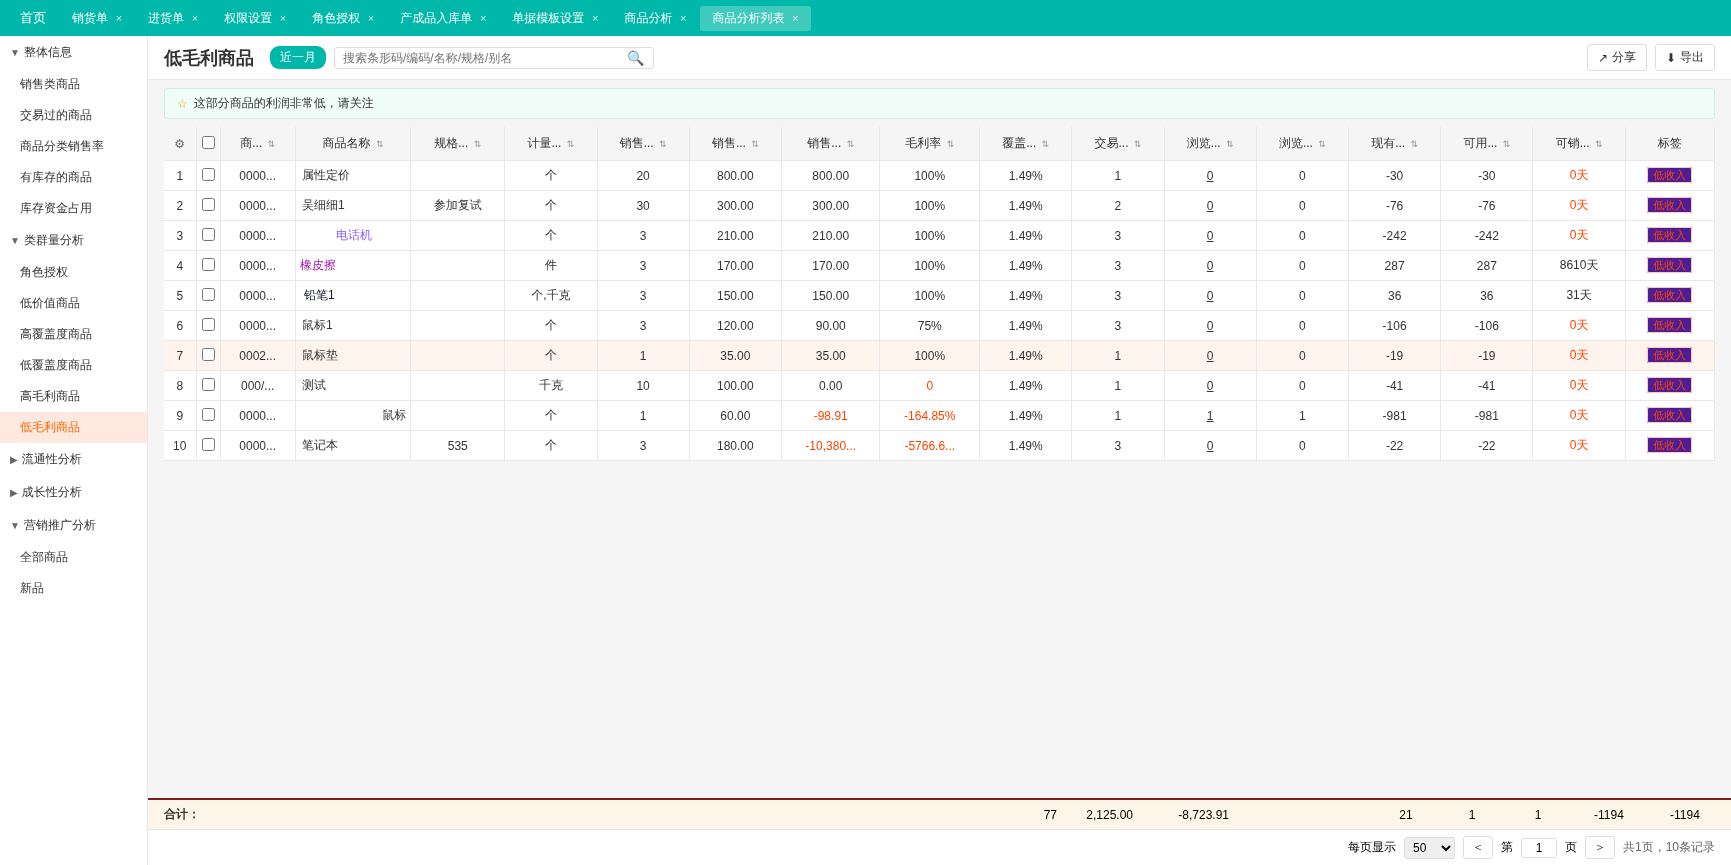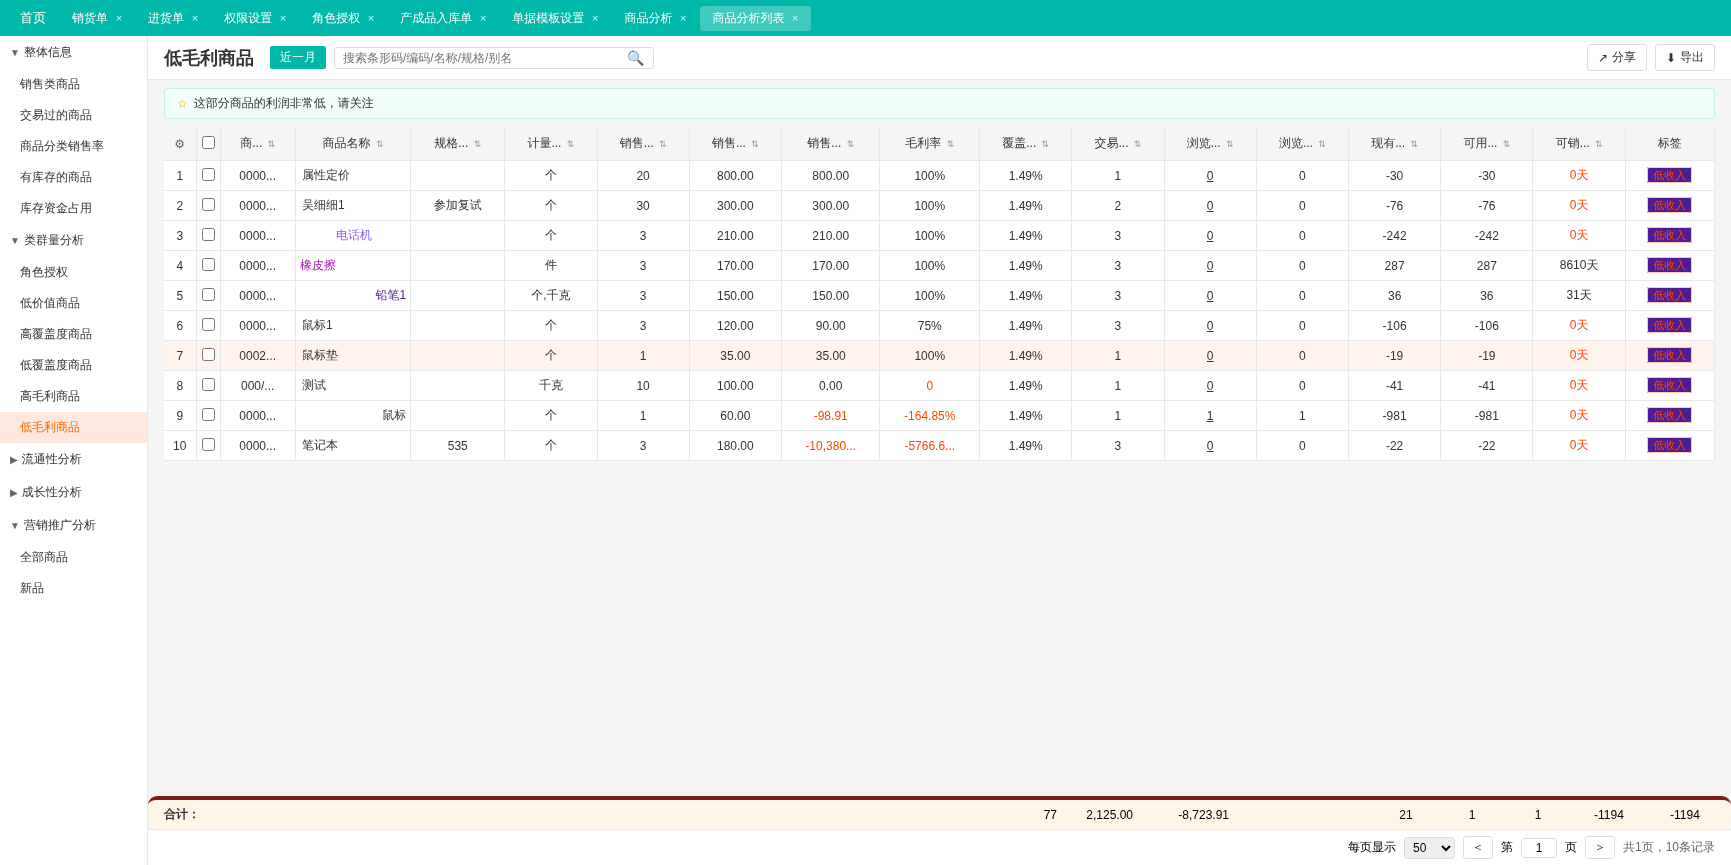--- a/index.html
+++ b/index.html
@@ -79,21 +79,21 @@
       font-size: 18px;
       font-weight: 600;
       color: #333;
       margin-right: 8px;
     }
     .filter-btn {
       background: #00b8a9;
       color: #fff;
       border: none;
       padding: 3px 10px;
-      border-radius: 2px;
+      border-radius: 9px;
       cursor: pointer;
       font-size: 12px;
     }
     .search-box {
       display: flex;
       align-items: center;
       border: 1px solid #ddd;
       border-radius: 3px;
       padding: 2px 8px;
       background: #fff;
@@ -181,26 +181,25 @@
       border-radius: 2px;
       border: 1px solid #ffc8b8;
       font-size: 11px;
     }
     .red-text { color: #ff4400; }
     .link-underline { text-decoration: underline; color: #333; cursor: pointer; }
     
     
     .footer-total {
       background: #fdf6e8;
-      border-top: 4px solid #7f1d1d;
+      border-top: 2px solid #7f1d1d;
       display: flex;
       align-items: center;
       padding: 6px 16px;
       gap: 16px;
-      border-radius: 9px;
     }
     .total-label { font-weight: 600; color: #333; margin-right: 8px; }
 
     
     .pagination-bar {
       display: flex;
       align-items: center;
       justify-content: flex-end;
       padding: 6px 16px;
       background: #fff;
@@ -496,21 +495,21 @@
     <td>0</td>
     <td>287</td>
     <td>287</td>
     <td class="">8610天</td>
     <td><span class="tag-low-income">低收入</span></td>
   </tr>
             <tr>
     <td>5</td>
     <td><input type="checkbox" style=""></td>
     <td>0000...</td>
-    <td style="text-align:right;padding-left:8px;cursor:pointer;color:#4c1d95;">铅笔1</td>
+    <td style="text-align:left;padding-left:8px;cursor:pointer;color:#0f172a;">铅笔1</td>
     <td></td>
     <td>个,千克</td>
     <td>3</td>
     <td>150.00</td>
     <td class="">150.00</td>
     <td class="">100%</td>
     <td>1.49%</td>
     <td>3</td>
     <td><span class="link-underline">0</span></td>
     <td>0</td>

